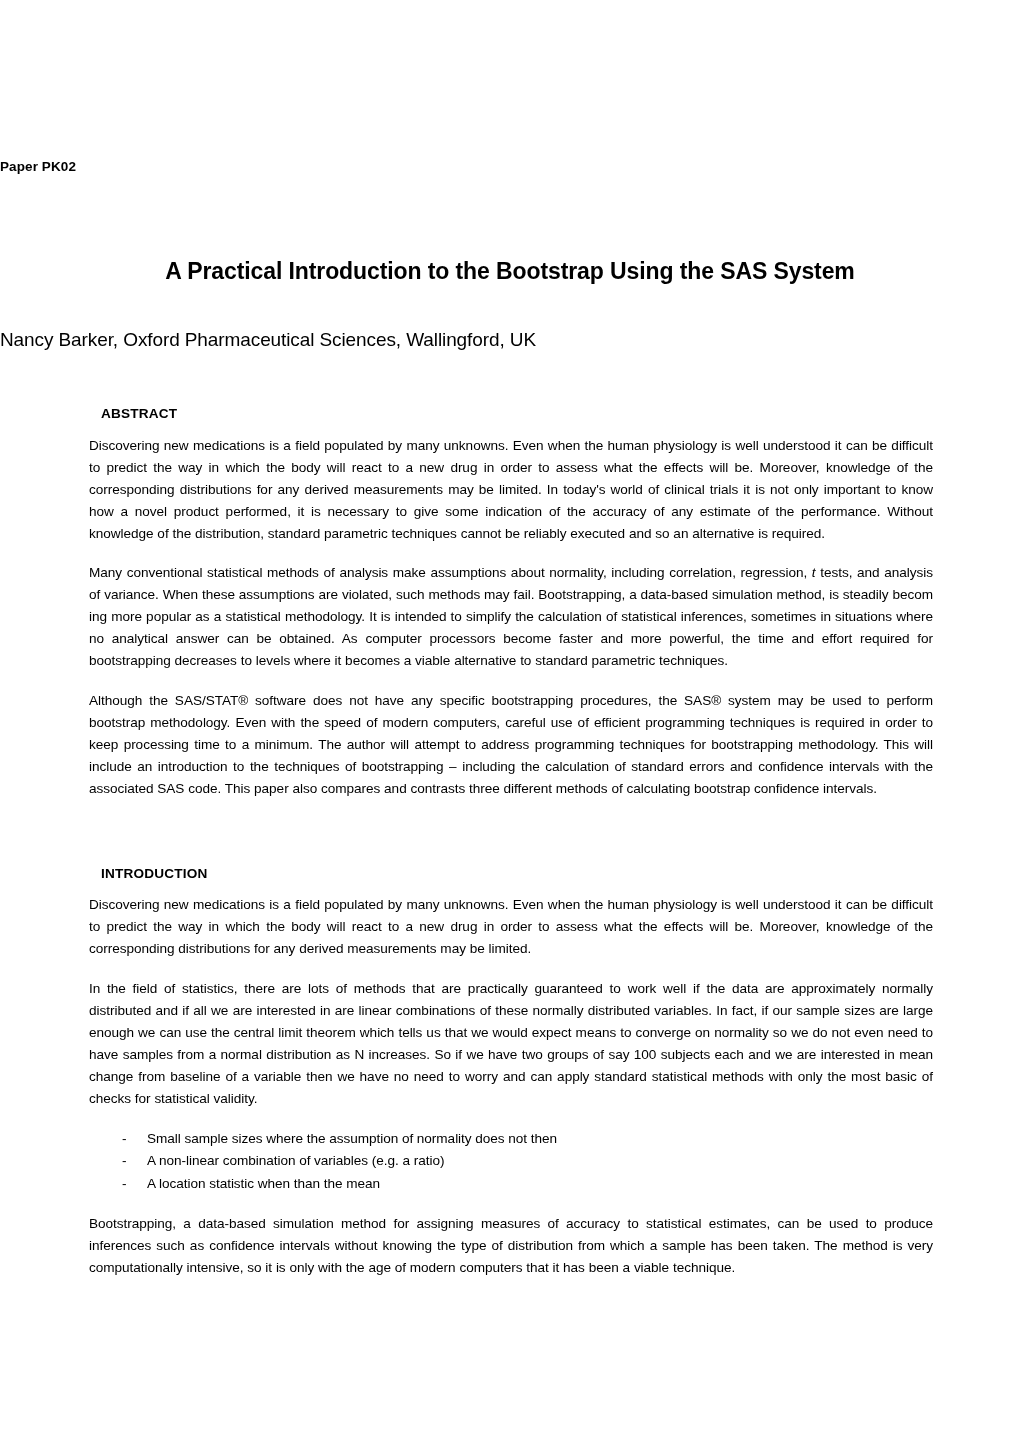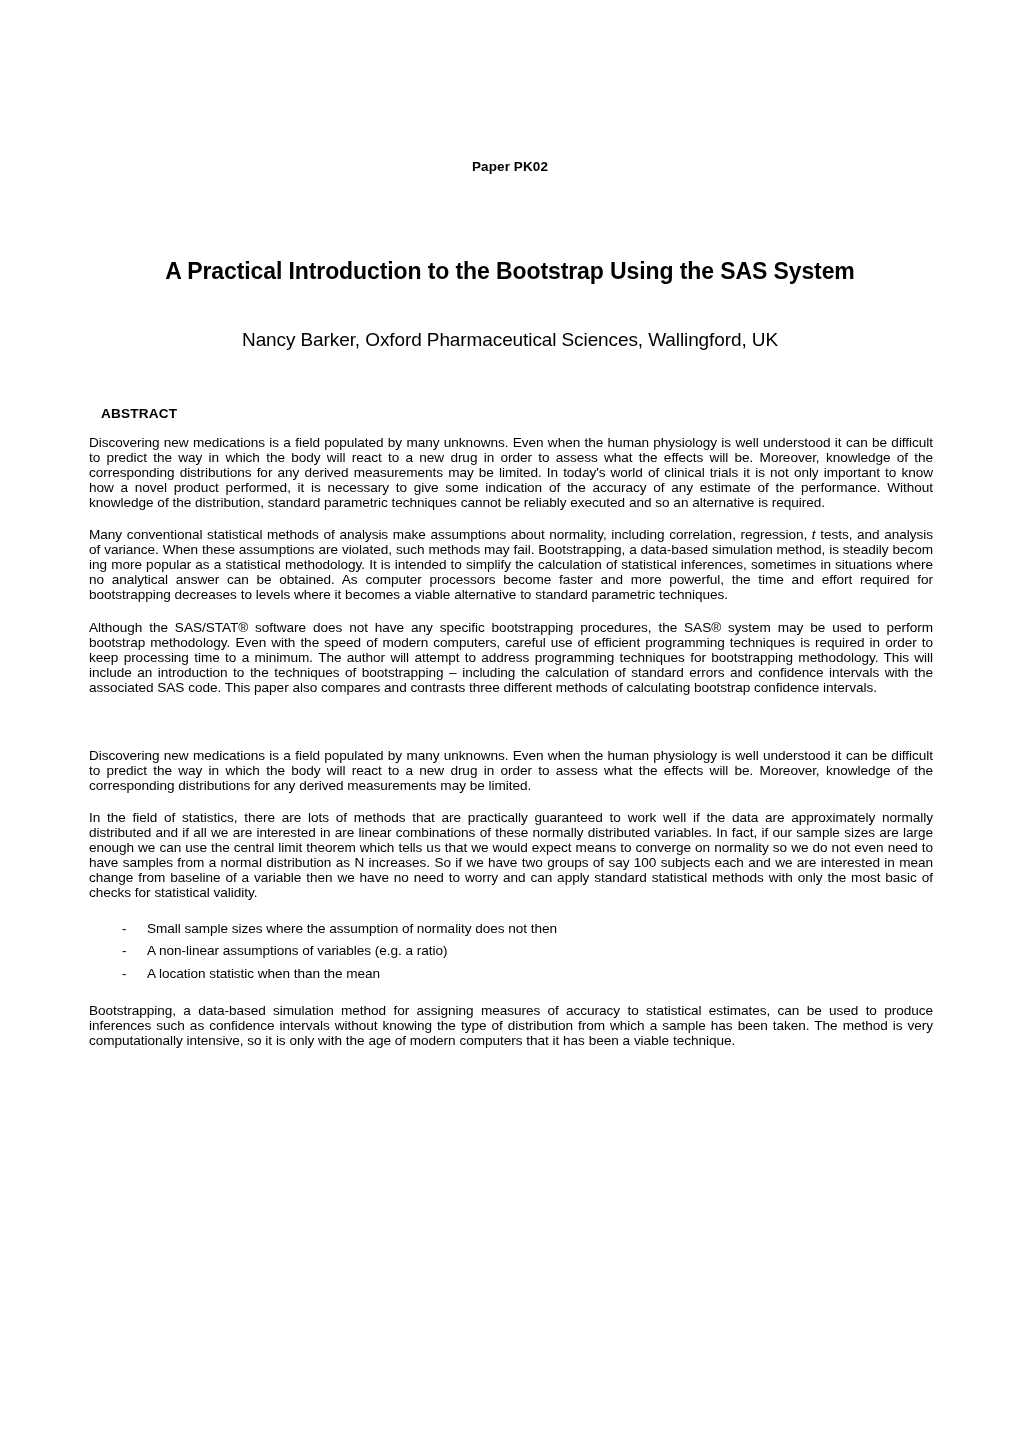--- a/index.html
+++ b/index.html
@@ -19,41 +19,40 @@
     width: 1020px;
     height: 1441px;
     box-sizing: border-box;
   }
   
   .paper-id {
     position: absolute;
     top: 159px;
     left: 0;
     width: 1020px;
-    text-align: center;
     font-size: 13.5px;
     font-weight: bold;
     letter-spacing: 0.1px;
   }
   .doc-title {
     position: absolute;
     top: 243px;
     left: 0;
     width: 1020px;
     text-align: center;
     font-size: 23px;
     font-weight: bold;
     letter-spacing: -0.1px;
   }
   .authors {
     position: absolute;
     top: 329px;
     left: 0;
     width: 1020px;
-    text-align: center;
+    text-align: left;
     font-size: 19px;
     font-weight: normal;
     letter-spacing: -0.1px;
   }
   
   .column {
     position: absolute;
     left: 89px;
     top: 393px;
     width: 844px;
@@ -61,21 +60,21 @@
   .section-heading {
     font-size: 13.6px;
     font-weight: bold;
     line-height: 17.6px;
     letter-spacing: 0.2px;
     margin: 12px;
   }
   p.para {
     margin: 0;
     font-size: 13.6px;
-    line-height: 15px;
+    line-height: 22px;
     text-align: justify;
     text-justify: inter-word;
     letter-spacing: -0.05px;
     word-spacing: 0.1px;
   }
   .spacer-para { height: 17.6px; }
   .spacer-section-lg { height: 53px; }
   ul.dash-list {
     list-style: none;
     margin: 0;
@@ -114,32 +113,33 @@
     <div class="spacer-para"></div>
 
     <p class="para"><span>Many conventional statistical methods of analysis make assumptions about normality, including correlation, regression, </span><i>t</i><span> tests, and analysis of variance. When these assumptions are violated, such methods may fail. Bootstrapping, a data-based simulation method, is steadily becom ing more popular as a statistical methodology. It is intended to simplify the calculation of statistical inferences, sometimes in situations where no analytical answer can be obtained.  As computer processors become faster and more powerful, the time and effort required for bootstrapping decreases to levels where it becomes a viable alternative to standard parametric techniques.</span></p>
 
     <div class="spacer-para"></div>
 
     <p class="para">Although the SAS/STAT® software does not have any specific bootstrapping procedures, the SAS® system may be used to perform bootstrap methodology.  Even with the speed of modern computers, careful use of efficient programming techniques is required in order to keep processing time to a minimum.  The author will attempt to address programming techniques for bootstrapping methodology.  This will include an introduction to the techniques of bootstrapping – including the calculation of standard errors and confidence intervals with the associated SAS code.  This paper also compares and contrasts three different methods of calculating bootstrap confidence intervals.</p>
 
     <div class="spacer-section-lg"></div>
 
+    <div class="section-heading">INTRODUCTION</div>
     <p class="para">Discovering new medications is a field populated by many unknowns.  Even when the human physiology is well understood it can be difficult to predict the way in which the body will react to a new drug in order to assess what the effects will be.  Moreover, knowledge of the corresponding distributions for any derived measurements may be limited.</p>
 
     <div class="spacer-para"></div>
 
     <p class="para">In the field of statistics, there are lots of methods that are practically guaranteed to work well if the data are approximately normally distributed and if all we are interested in are linear combinations of these normally distributed variables.  In fact, if our sample sizes are large enough we can use the central limit theorem which tells us that we would expect means to converge on normality so we do not even need to have samples from a normal distribution as N increases.  So if we have two groups of say 100 subjects each and we are interested in mean change from baseline of a variable then we have no need to worry and can apply standard statistical methods with only the most basic of checks for statistical validity.</p>
 
     <div class="spacer-para"></div>
 
 
     <ul class="dash-list">
       <li><span class="dash">-</span><span>Small sample sizes where the assumption of normality does not then</span></li>
-      <li><span class="dash">-</span><span>A non-linear assumptions of variables (e.g. a ratio)</span></li>
+      <li><span class="dash">-</span><span>A non-linear combination of variables (e.g. a ratio)</span></li>
       <li><span class="dash">-</span><span>A location statistic when than the mean</span></li>
     </ul>
 
     <div class="spacer-para"></div>
 
     <p class="para">Bootstrapping, a data-based simulation method for assigning measures of accuracy to statistical estimates, can be used to produce inferences such as confidence intervals without knowing the type of distribution from which a sample has been taken.  The method is very computationally intensive, so it is only with the age of modern computers that it has been a viable technique.</p>
 
   </div>
 </div>
 

